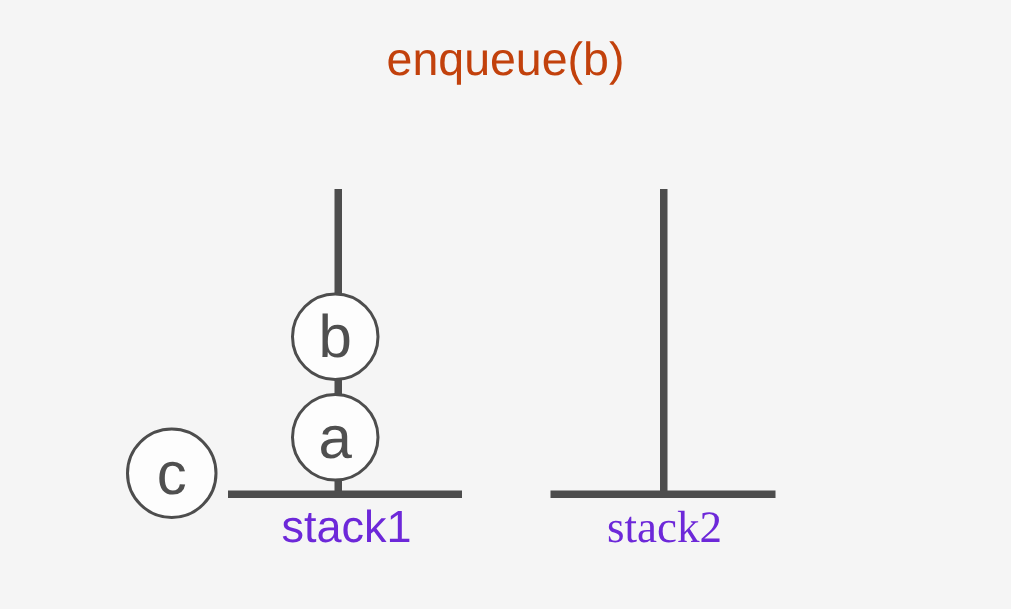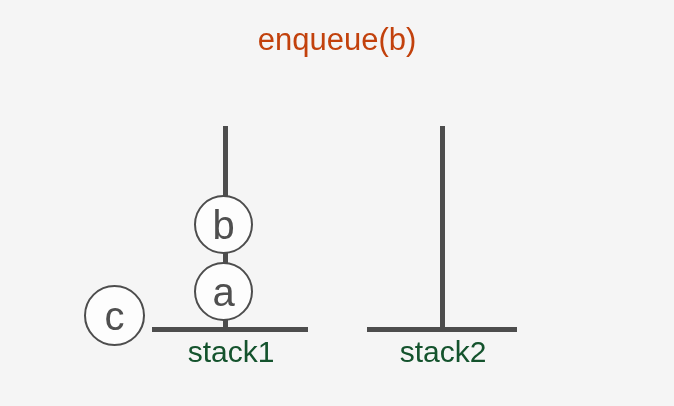--- a/index.html
+++ b/index.html
@@ -62,24 +62,24 @@
   .node-b { left: 194px; top: 195px; }
   .node-a { left: 194px; top: 262px; }
   .node-c { left: 84px;  top: 285px; width: 61px; height: 61px; }
   .stack-label {
     position: absolute;
     top: 334px;
     width: 160px;
     text-align: center;
     font-size: 30px;
     line-height: 36px;
-    color: #14532d;
+    color: #6d28d9;
   }
   .label-1 { left: 151px; }
-  .label-2 { left: 363px; }
+  .label-2 { left: 363px; font-family: Liberation Serif, serif; }
 </style>
 </head>
 <body>
 
 <div class="canvas">
 
   <div class="title">enqueue(b)</div>
 
   <div class="pole pole-1"></div>
   <div class="base base-1"></div>

